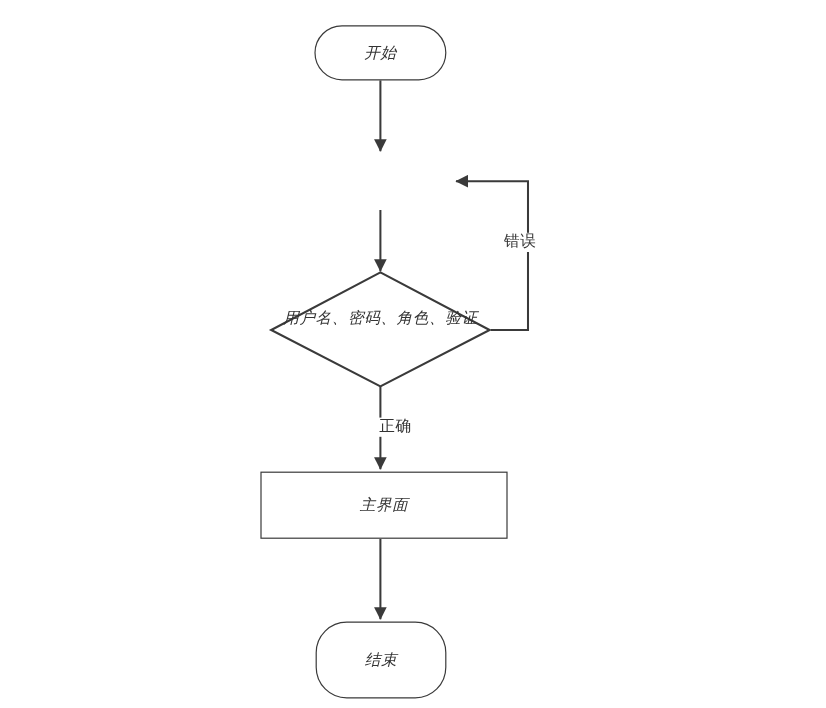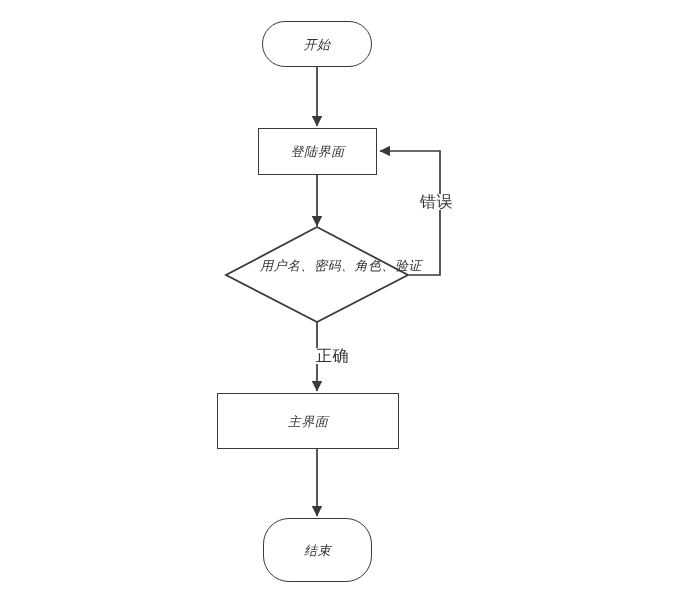--- a/index.html
+++ b/index.html
@@ -63,21 +63,21 @@
     font-size: 13px;
     line-height: 17px;
     color: #333333;
     letter-spacing: 0.5px;
     pointer-events: none;
   }
   .edge-label {
     position: absolute;
     background: #ffffff;
     color: #333333;
-    font-size: 16px;
+    font-size: 13px;
     line-height: 16px;
     letter-spacing: 0.5px;
     padding: 0 1px;
     white-space: nowrap;
   }
 </style>
 </head>
 <body>
 
 <div id="canvas">
@@ -99,29 +99,26 @@
 
     <path d="M 317 449 L 317 516" fill="none" stroke="#3a3a3a" stroke-width="1.7" marker-end="url(#arrow)"></path>
 
     <polygon points="317,227 408,275 317,322 226,275" fill="#ffffff" stroke="#3a3a3a" stroke-width="1.8"></polygon>
   </svg>
 
   <div class="node node-terminator" style="left:262px; top:21px; width:110px; height:46px;">
     <span>开始</span>
   </div>
 
-  <div class="node node-process" style="left:258px; top:128px; width:119px; height:47px;">
-    <span>登陆界面</span>
+
+  <div class="node node-decision" style="left:226px; top:227px; width:182px; height:95px;">
+    <span class="decision-text" style="top:30px;">用户名、密码、角色、验证</span>
   </div>
 
-  <div class="node node-decision" style="left:226px; top:227px; width:182px; height:95px;">
-    <span class="decision-text" style="top:30px;margin-left:24px;">用户名、密码、角色、验证</span>
-  </div>
-
-  <div class="node node-process" style="left:217px; top:393px; width:182px; height:56px;">
+  <div class="node node-process" style="left:217px; top:393px; width:206px; height:56px;">
     <span>主界面</span>
   </div>
 
   <div class="node node-terminator" style="left:263px; top:518px; width:109px; height:64px;">
     <span>结束</span>
   </div>
 
   <div class="edge-label" style="left:315px; top:348px;">正确</div>
 
   <div class="edge-label" style="left:419px; top:194px;">错误</div>

